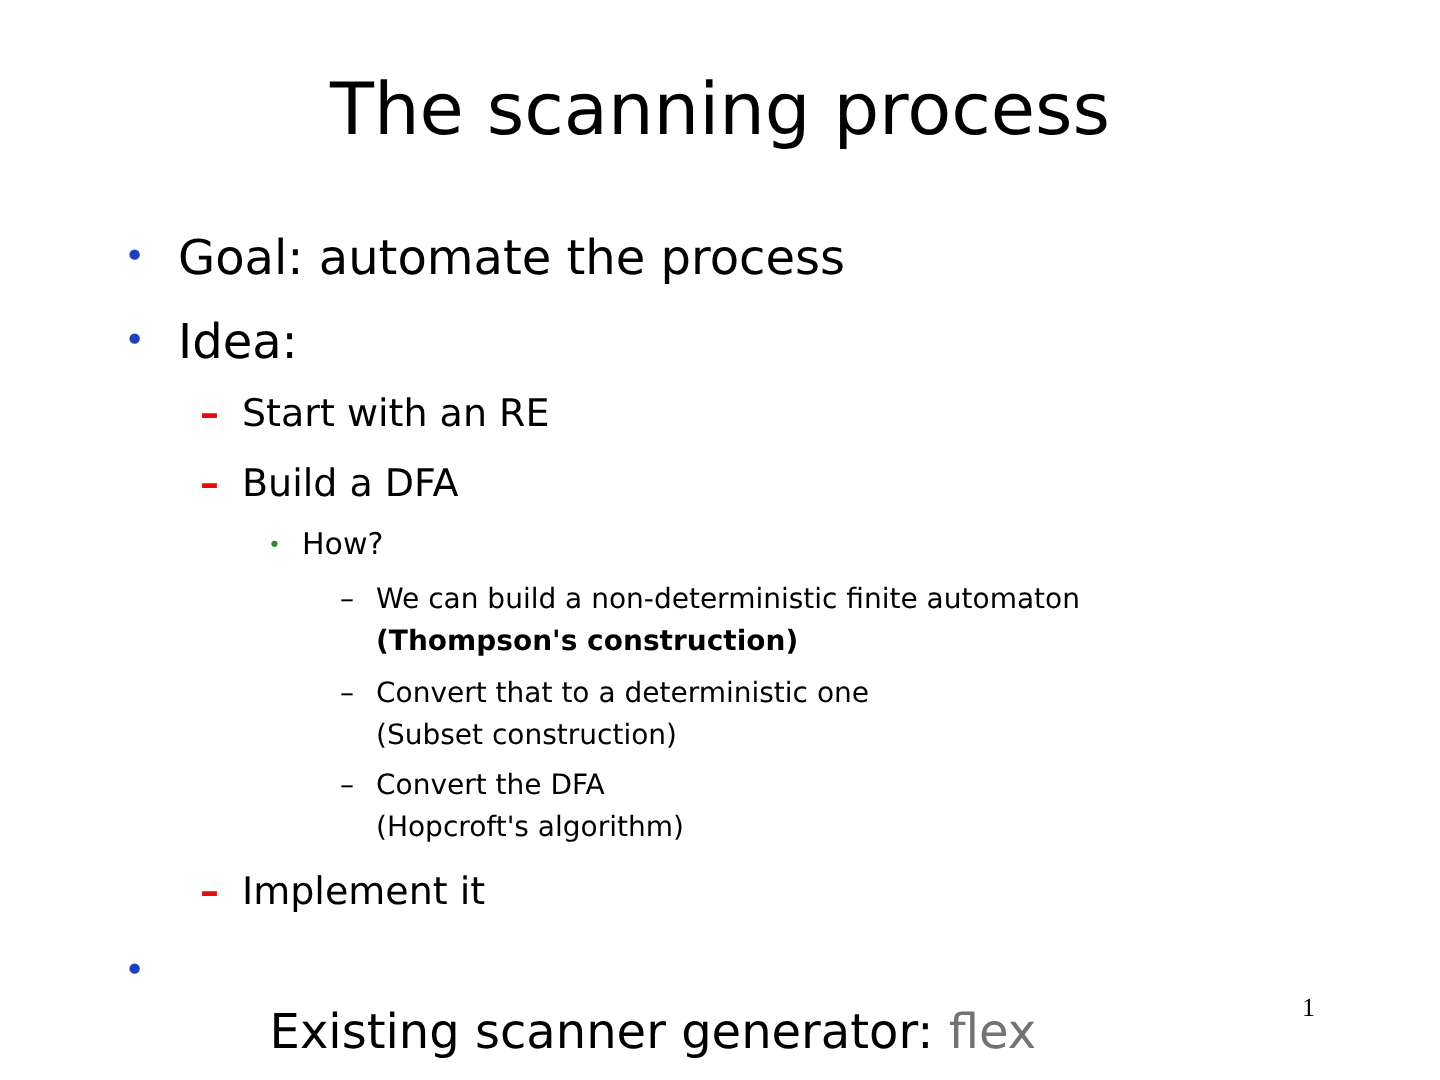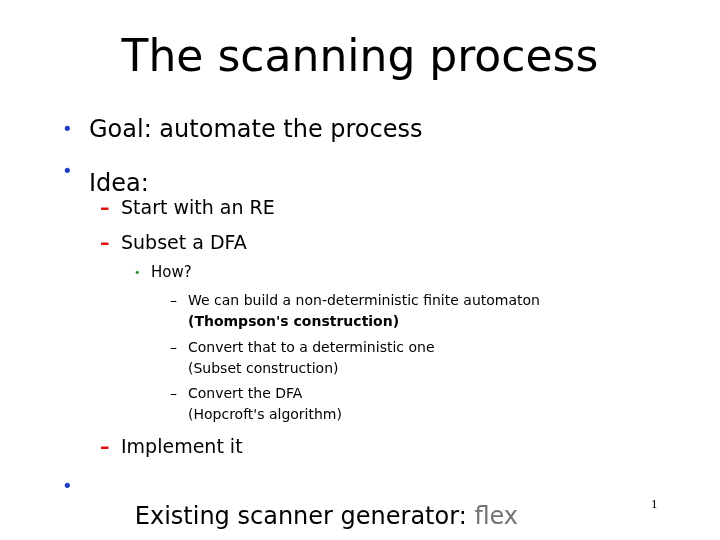--- a/index.html
+++ b/index.html
@@ -1,18 +1,18 @@
 <!DOCTYPE html>
 <html><head>
   <meta charset="utf-8">
   <style>
     html, body { margin:0; padding:0; }
     body { width:720px; height:540px; background:#ffffff; position:relative; overflow:hidden;
            font-family:"DejaVu Sans", sans-serif; color:#000; }
-    .title { position:absolute; top:34px; left:0; width:720px; text-align:center; font-size:44px; line-height:44px; }
+    .title { position:absolute; top:34px; left:0; width:720px; text-align:center; font-size:36px; line-height:44px; }
     .item { position:absolute; white-space:nowrap; }
     .b { position:absolute; }
     .l1 { font-size:24px; line-height:30px; }
     .l2 { font-size:19px; line-height:24px; }
     .l3 { font-size:15px; line-height:20px; }
     .l4 { font-size:14px; line-height:20px; }
     .bul1 { color:#1f3fbf; font-size:18px; }
     .bul2 { color:#e01010; font-weight:bold; }
     .bul3 { color:#2a8a2a; font-size:11px; }
     .bul4 { color:#000; }
@@ -24,29 +24,29 @@
 
 <div class="title">The scanning process</div>
 
 <div>
   <div class="item l1" style="left:62px;top:114px;">
     <span class="b bul1" style="left:0;top:0;">•</span>
     <span style="position:absolute;left:27px;">Goal: automate the process</span>
   </div>
   <div class="item l1" style="left:62px;top:156px;">
     <span class="b bul1">•</span>
-    <span style="position:absolute;left:27px;margin-top:12px;">Idea:</span>
+    <span style="position:absolute;left:27px;">Idea:</span>
   </div>
   <div class="item l2" style="left:100px;top:195px;">
     <span class="b bul2">–</span>
     <span style="position:absolute;left:21px;">Start with an RE</span>
   </div>
   <div class="item l2" style="left:100px;top:230px;">
     <span class="b bul2">–</span>
-    <span style="position:absolute;left:21px;">Subset a DFA</span>
+    <span style="position:absolute;left:21px;">Build a DFA</span>
   </div>
   <div class="item l3" style="left:134px;top:262px;">
     <span class="b bul3" style="top:1px;">•</span>
     <span style="position:absolute;left:17px;">How?</span>
   </div>
   <div class="item l4" style="left:170px;top:290px;">
     <span class="b bul4">–</span>
     <span style="position:absolute;left:18px;">We can build a non-deterministic finite automaton</span>
     <span style="position:absolute;left:18px;top:21px;font-weight:bold;">(Thompson's construction)</span>
   </div>

